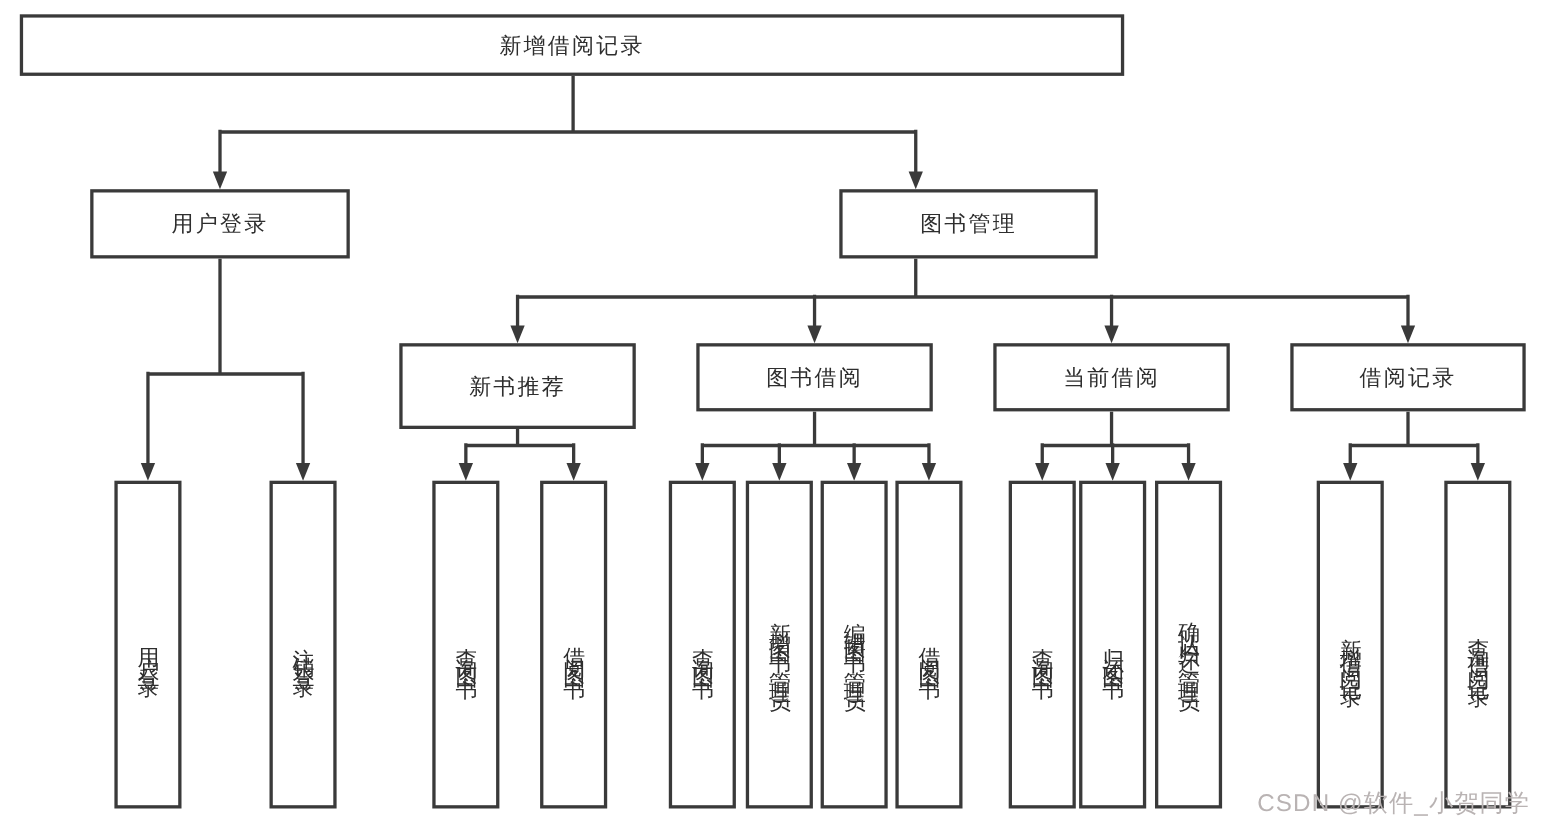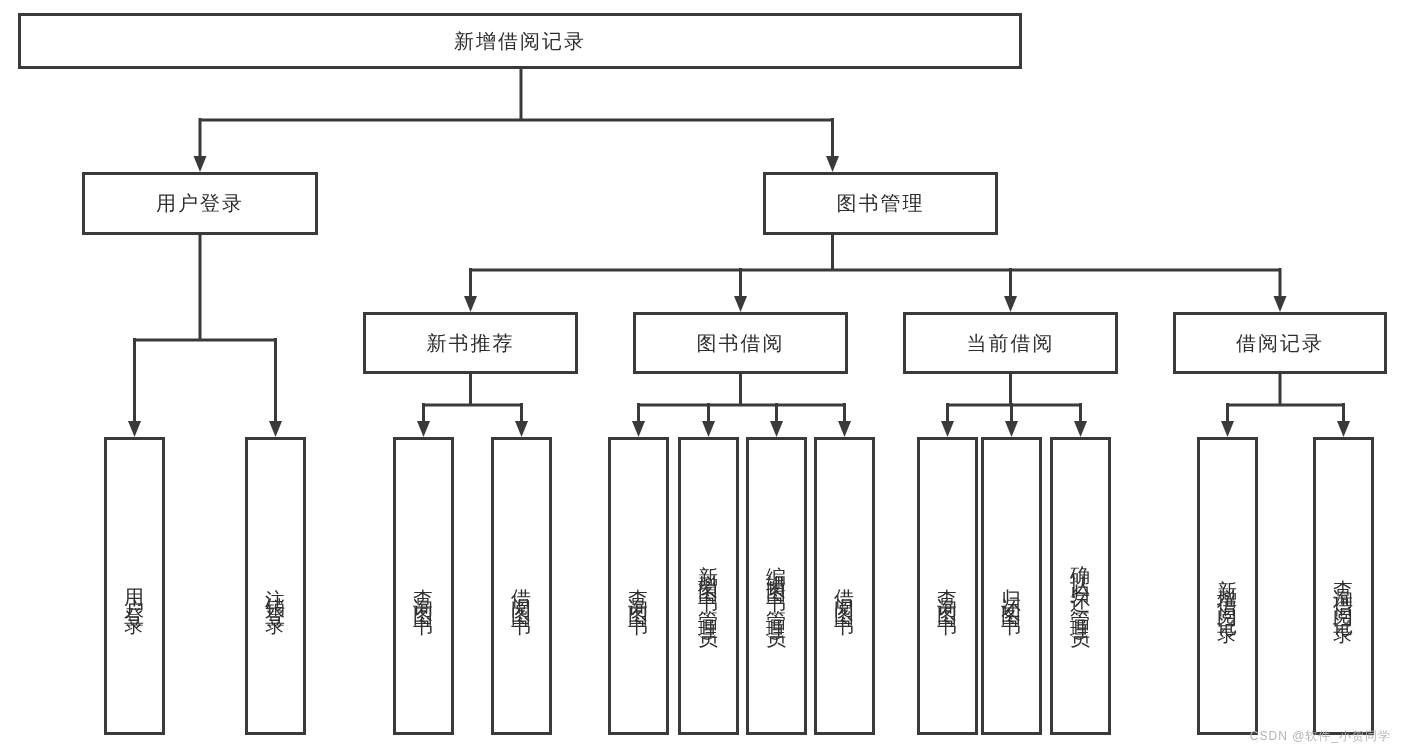--- a/index.html
+++ b/index.html
@@ -44,21 +44,21 @@
     text-orientation: mixed;
     letter-spacing: 9px;
     margin-bottom: -9px;
     font-size: 20px;
     line-height: 1;
   }
   .watermark {
     position: absolute;
     right: 14px;
     bottom: 2px;
-    font-size: 12px;
+    font-size: 22px;
     letter-spacing: 1px;
     color: #b9b3b3;
     z-index: 5;
   }
 </style>
 </head>
 <body>
 
 <div class="stage">
 
@@ -124,21 +124,21 @@
       <polygon points="1227.5,437 1221,421 1234,421"></polygon>
       <polygon points="1343.5,437 1337,421 1350,421"></polygon>
     </g>
   </svg>
 
   <div class="node" style="left:18px; top:13px; width:1004px; height:56px;">新增借阅记录</div>
 
   <div class="node" style="left:82px; top:172px; width:236px; height:63px;">用户登录</div>
   <div class="node" style="left:715px; top:172px; width:235px; height:63px;margin-left:48px;">图书管理</div>
 
-  <div class="node" style="left:363px; top:312px; width:215px; height:62px;font-family:Liberation Serif, serif;">新书推荐</div>
+  <div class="node" style="left:363px; top:312px; width:215px; height:78px;font-family:Liberation Serif, serif;">新书推荐</div>
   <div class="node" style="left:633px; top:312px; width:215px; height:62px;text-align:center;">图书借阅</div>
   <div class="node" style="left:1173px; top:312px; width:214px; height:62px;">借阅记录</div>
   <div class="node" style="left:903px; top:312px; width:215px; height:62px;">当前借阅</div>
 
   <div class="node vert" style="left:104px;">
     <span class="vtext">用户登录</span>
   </div>
   <div class="node vert" style="left:245px;">
     <span class="vtext">注销登录</span>
   </div>

